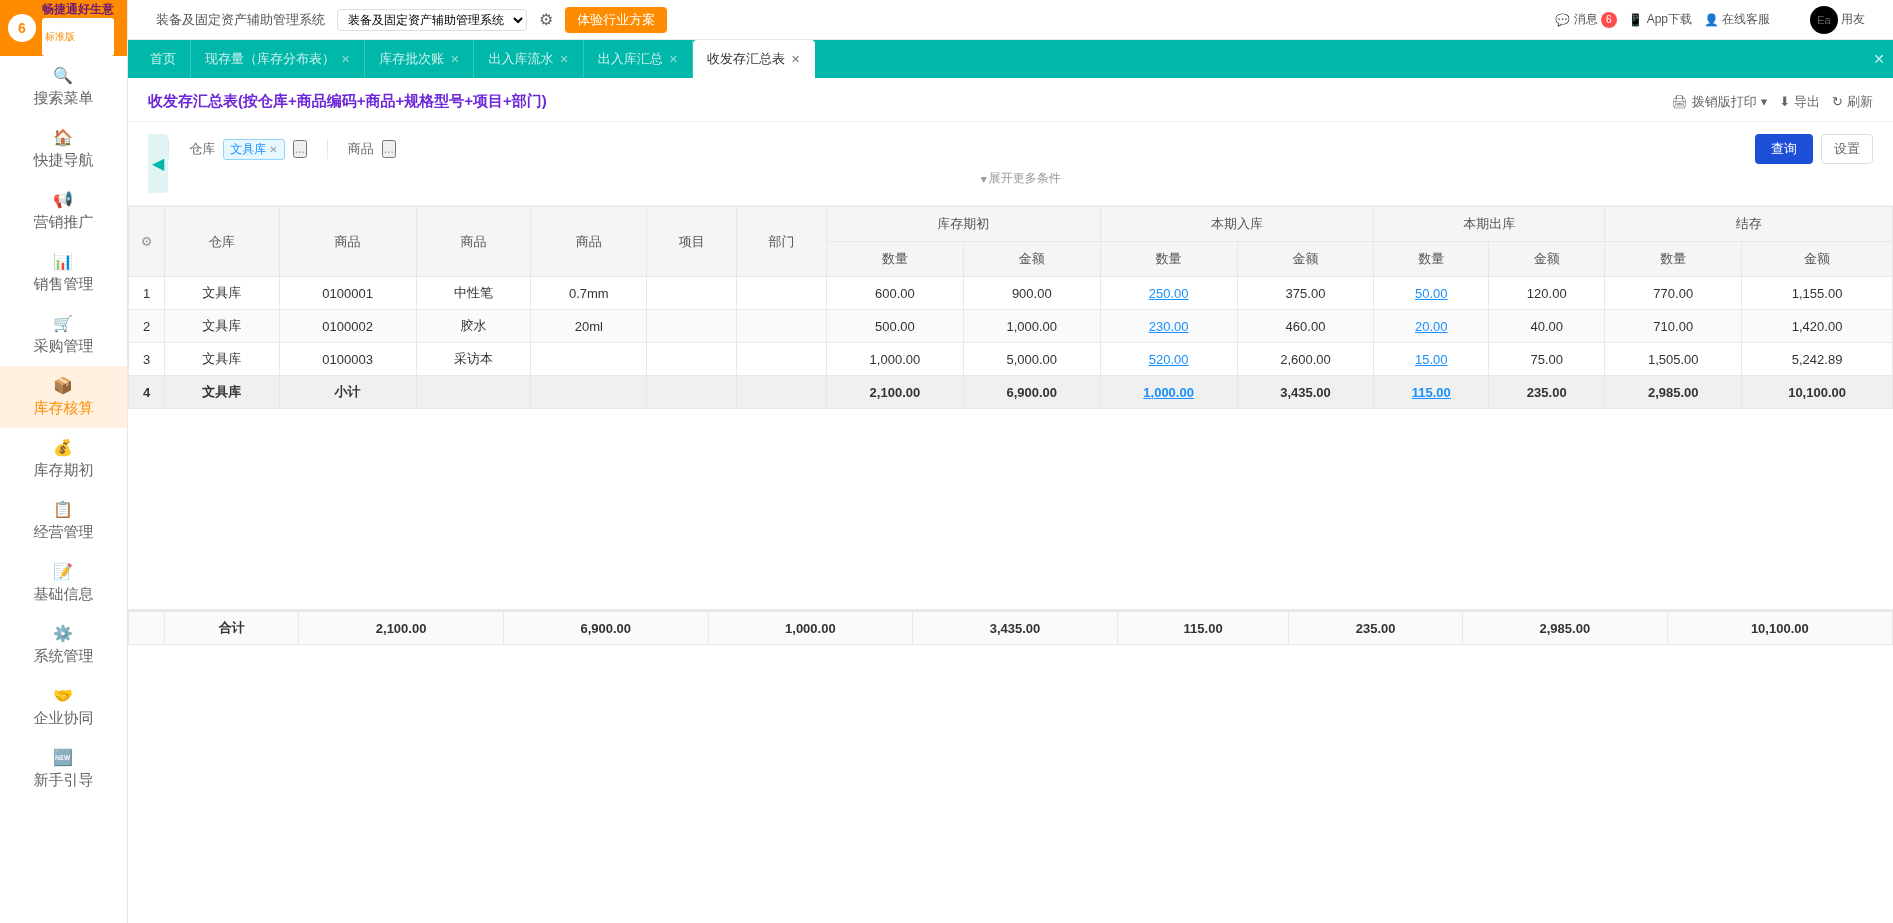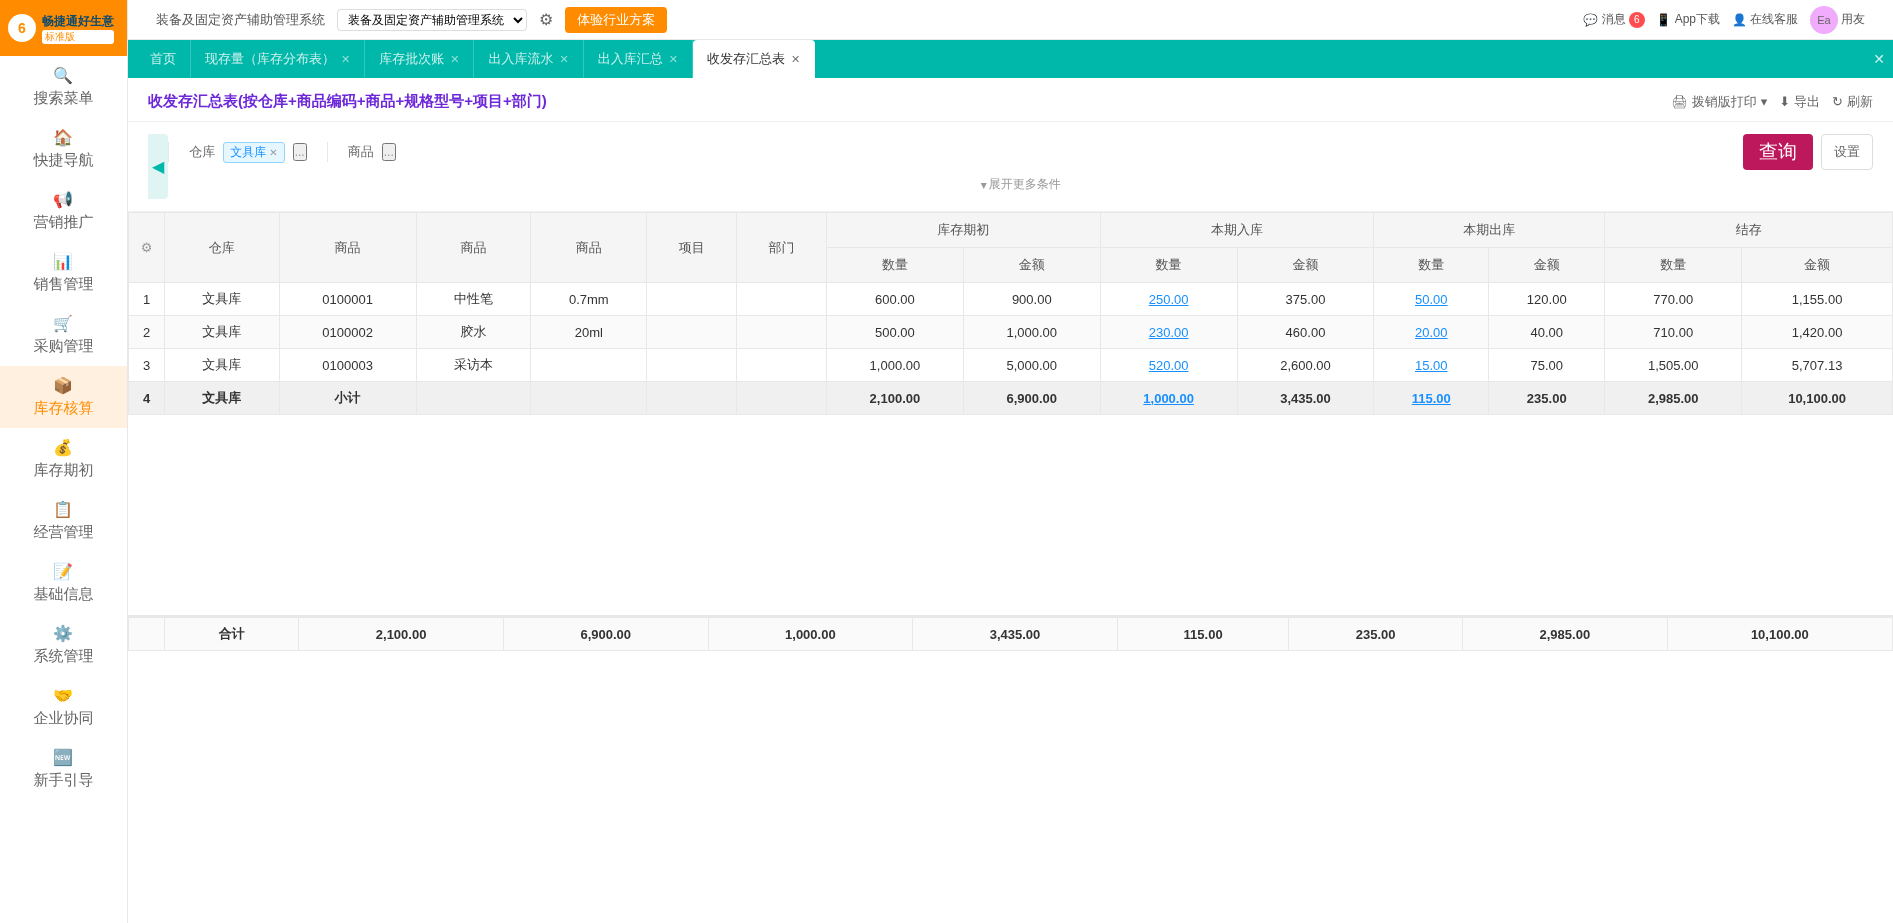--- a/index.html
+++ b/index.html
@@ -2,39 +2,39 @@
 <html><head>
   <meta charset="utf-8">
   <style>
     * { box-sizing: border-box; margin: 0; padding: 0; }
     body { font-family: "Microsoft YaHei", "PingFang SC", sans-serif; font-size: 13px; background: #f0f2f5; display: flex; height: 923px; overflow: hidden; }
 
     
     .sidebar { width: 128px; background: #fff; display: flex; flex-direction: column; border-right: 1px solid #e8e8e8; flex-shrink: 0; }
     .sidebar-logo { background: #ff8c00; padding: 10px 8px; display: flex; align-items: center; gap: 6px; height: 56px; }
     .sidebar-logo-icon { width: 28px; height: 28px; background: #fff; border-radius: 50%; display: flex; align-items: center; justify-content: center; color: #ff8c00; font-weight: bold; font-size: 14px; }
-    .sidebar-logo-badge { background: #fff; color: #ff8c00; font-size: 10px; border-radius: 3px; padding: 0 3px; }
+    .sidebar-logo-badge { background: #fff; color: #ff8c00; font-size: 10px; border-radius: 3px; padding: 12px 3px; }
     .sidebar-menu { flex: 1; overflow-y: auto; }
     .sidebar-item { display: flex; flex-direction: column; align-items: center; padding: 10px 4px; cursor: pointer; color: #666; border-bottom: none; gap: 4px; }
     .sidebar-item.active { background: #fff0e0; color: #ff8c00; }
     .sidebar-item-icon { font-size: 16px; }
     .sidebar-item-label { font-size: 15px; text-align: center; }
 
     
     .main { flex: 1; display: flex; flex-direction: column; overflow: hidden; }
 
     
     .top-header { height: 40px; background: #fff; display: flex; align-items: center; padding: 0 28px; border-bottom: 1px solid #e8e8e8; gap: 12px; }
     .top-header-system { font-size: 13px; color: #555; }
     .top-header-select { border: 1px solid #ddd; border-radius: 4px; padding: 2px 6px; font-size: 12px; background: #fff; }
     .top-header-action { display: flex; align-items: center; gap: 3px; color: #555; cursor: pointer; font-size: 12px; }
     .badge { background: #ff4d4f; color: #fff; border-radius: 50%; width: 16px; height: 16px; font-size: 10px; display: flex; align-items: center; justify-content: center; }
     .btn-experience { background: #ff8c00; color: #fff; border: none; border-radius: 4px; padding: 4px 12px; cursor: pointer; font-size: 13px; }
     .gear-btn { background: none; border: none; cursor: pointer; color: #666; font-size: 16px; }
-    .user-avatar { width: 28px; height: 28px; background: #f0abfc; border-radius: 50%; display: flex; align-items: center; justify-content: center; font-size: 11px; color: #666; }
+    .user-avatar { width: 28px; height: 28px; background: #000000; border-radius: 50%; display: flex; align-items: center; justify-content: center; font-size: 11px; color: #666; margin-left: 28px; }
 
     
     .tab-bar { background: #00b8a9; display: flex; align-items: center; padding: 0 8px; height: 38px; flex-shrink: 0; }
     .tab { display: flex; align-items: center; gap: 6px; padding: 0 14px; height: 38px; color: rgba(255,255,255,0.8); cursor: pointer; font-size: 13px; border-right: 1px solid rgba(255,255,255,0.2); }
     .tab.active { background: #fff; color: #333; border-radius: 4px 4px 0 0; }
     .tab-close { font-size: 11px; opacity: 0.7; }
     .tab-spacer { flex: 1; }
     .tab-close-all { color: #fff; cursor: pointer; font-size: 14px; opacity: 0.8; }
 
     
@@ -51,21 +51,21 @@
     .filter-label { color: #666; font-size: 13px; white-space: nowrap; }
     .date-filters { display: flex; align-items: center; gap: 6px; }
     .date-btn { padding: 2px 8px; border: 1px solid #ddd; border-radius: 3px; background: #fff; cursor: pointer; font-size: 12px; color: #555; }
     .date-btn.active { background: #ff8c00; color: #fff; border-color: #ff8c00; }
     .date-range { font-size: 12px; color: #999; margin-top: 2px; }
     .filter-divider { width: 1px; height: 20px; background: #e8e8e8; }
     .tag { display: flex; align-items: center; gap: 3px; background: #e6f7ff; border: 1px solid #91d5ff; border-radius: 3px; padding: 1px 6px; font-size: 12px; color: #1890ff; }
     .tag-close { cursor: pointer; color: #999; font-size: 10px; }
     .more-btn { color: #999; cursor: pointer; font-size: 12px; }
     .filter-more-btn { background: none; border: none; cursor: pointer; color: #999; font-size: 12px; display: flex; align-items: center; gap: 2px; }
-    .search-btn { background: #be185d; color: #fff; border: none; border-radius: 4px; padding: 5px 16px; cursor: pointer; font-size: 19px; }
+    .search-btn { background: #1d4ed8; color: #fff; border: none; border-radius: 4px; padding: 5px 16px; cursor: pointer; font-size: 13px; }
     .setting-btn { background: none; border: 1px solid #ddd; border-radius: 4px; padding: 5px 12px; cursor: pointer; font-size: 13px; color: #666; }
 
     
     .table-wrap { padding: 0 0 0 0; }
     .data-table { width: 100%; border-collapse: collapse; font-size: 13px; }
     .data-table thead tr { background: #f5f5f5; }
     .data-table th { padding: 8px 10px; border: 1px solid #e8e8e8; text-align: center; color: #555; font-weight: normal; white-space: nowrap; }
     .data-table td { padding: 7px 10px; border: 1px solid #e8e8e8; text-align: center; color: #333; white-space: nowrap; }
     .data-table tbody tr:nth-child(even) { background: #fafafa; }
     .data-table .subtotal { font-weight: bold; background: #f0f0f0 !important; }
@@ -81,21 +81,21 @@
 
     .filter-grid { display: flex; align-items: center; gap: 20px; }
   </style>
 </head>
 <body>
 
 <div class="sidebar">
   <div class="sidebar-logo">
     <div class="sidebar-logo-icon">6</div>
     <div>
-      <div style="color:#0c4a6e;font-size:12px;font-weight:bold;">畅捷通好生意</div>
+      <div style="color:#701a75;font-size:12px;font-weight:bold;">畅捷通好生意</div>
       <div class="sidebar-logo-badge">标准版</div>
     </div>
   </div>
   <div class="sidebar-menu">
     <div class="sidebar-item">
       <span class="sidebar-item-icon">🔍</span>
       <span class="sidebar-item-label">搜索菜单</span>
     </div>
     <div class="sidebar-item">
       <span class="sidebar-item-icon">🏠</span>
@@ -338,21 +338,21 @@
             <td></td>
             <td></td>
             <td></td>
             <td>1,000.00</td>
             <td>5,000.00</td>
             <td class="link-cell">520.00</td>
             <td>2,600.00</td>
             <td class="link-cell">15.00</td>
             <td>75.00</td>
             <td>1,505.00</td>
-            <td>5,707.13</td>
+            <td>5,242.89</td>
           </tr>
 
           <tr class="subtotal">
             <td>4</td>
             <td>文具库</td>
             <td>小计</td>
             <td></td>
             <td></td>
             <td></td>
             <td></td>

